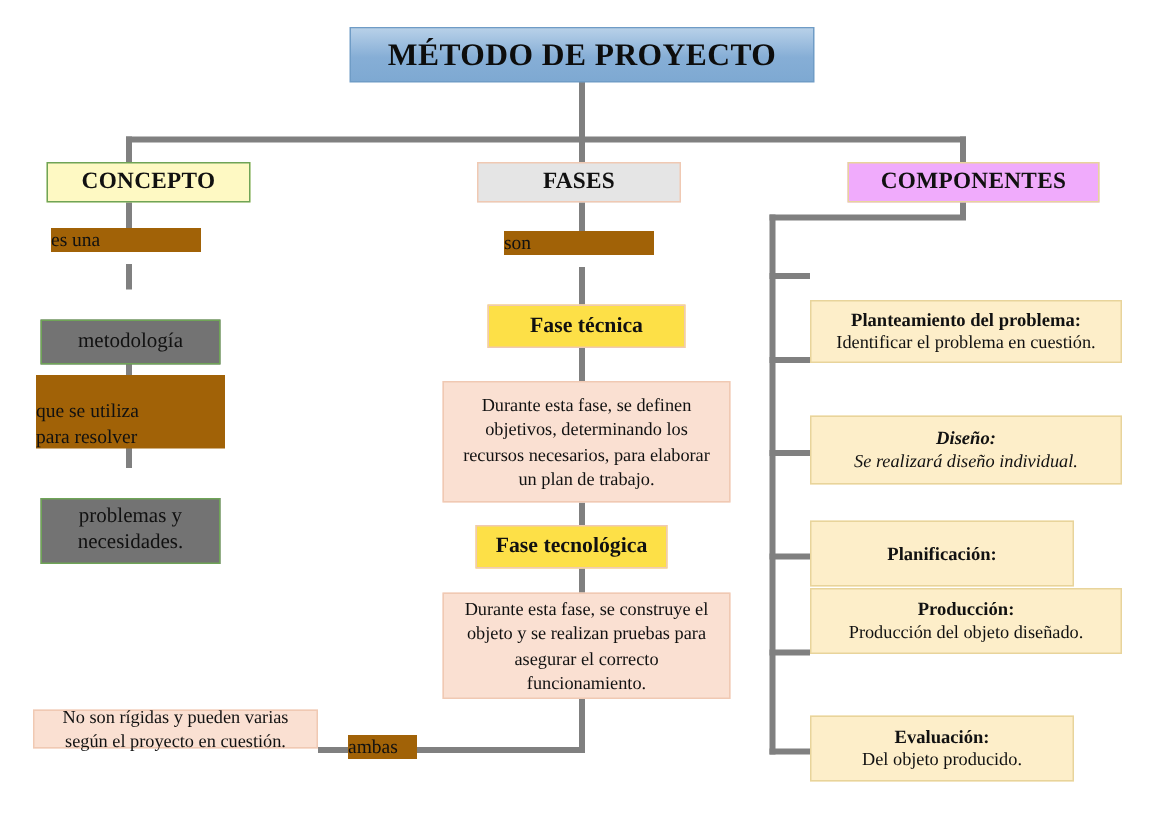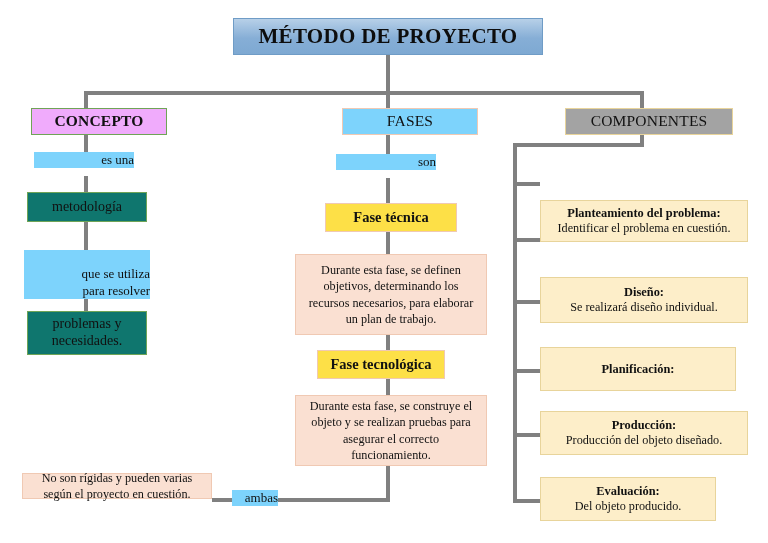--- a/index.html
+++ b/index.html
@@ -46,61 +46,61 @@
     background: linear-gradient(180deg, #b7d0e8 0%, #86aed6 55%, #7ea9d2 100%);
     border: 1px solid #6f9cc6;
     font-weight: bold;
     font-size: 21px;
     letter-spacing: 0.3px;
     color: #0d0d0d;
   }
 
   
   .green-head {
-    background: #f0abfc;
+    background: #fef9c3;
     border: 1px solid #6fa457;
     font-weight: bold;
     font-size: 15.5px;
     letter-spacing: 0.2px;
   }
   .green-box {
-    background: #0f766e;
+    background: #737373;
     border: 1px solid #6fa457;
     font-size: 14px;
+    margin-top: 21px;
   }
 
   
   .peach-head {
-    background: #7dd3fc;
+    background: #e5e5e5;
     border: 1px solid #f0c9b3;
-    font-weight: normal;
+    font-weight: bold;
     font-size: 15.5px;
     letter-spacing: 0.2px;
-    margin-left: 24px;
   }
   .peach-sub {
     background: #fde047;
     border: 1px solid #f0c9b3;
     font-weight: bold;
     font-size: 14.5px;
   }
   .peach-box {
     background: #fae0d2;
     border: 1px solid #f0c9b3;
     font-size: 12.2px;
     line-height: 1.35;
     padding: 3px 6px;
     align-items: flex-end;
   }
 
   
   .cream-head {
-    background: #a3a3a3;
+    background: #f0abfc;
     border: 1px solid #e8d49b;
-    font-weight: normal;
+    font-weight: bold;
     font-size: 15.5px;
     letter-spacing: 0.2px;
   }
   .cream-box {
     background: #fdeec9;
     border: 1px solid #e8d49b;
     font-size: 12.2px;
     line-height: 1.3;
     padding: 2px 5px;
   }
@@ -109,24 +109,24 @@
     font-size: 12.4px;
   }
   .cream-box .c-desc {
     font-weight: normal;
   }
 
   
   .link-label {
     position: absolute;
     z-index: 3;
-    text-align: right;
+    text-align: left;
     font-size: 13px;
     line-height: 1.25;
-    background: #7dd3fc;
+    background: #a16207;
     color: #111111;
   }
 </style>
 </head>
 <body>
 
 <div id="canvas">
 
   <div class="conn v" style="left:386px; top:53px; height:40px;"></div>
 
@@ -224,30 +224,30 @@
   <div class="node cream-head" style="left:565px; top:108px; width:168px; height:27px;">
     <span>COMPONENTES</span>
   </div>
 
   <div class="node cream-box" style="left:540px; top:161px; width:208px; height:42px;margin-top:39px;">
     <span class="c-title">Planteamiento del problema:</span>
     <span class="c-desc">Identificar el problema en cuestión.</span>
   </div>
 
 
-  <div class="node cream-box" style="left:540px; top:277px; width:208px; height:46px;">
+  <div class="node cream-box" style="left:540px; top:277px; width:208px; height:46px;font-style:italic;">
     <span class="c-title">Diseño:</span>
     <span class="c-desc">Se realizará diseño individual.</span>
   </div>
 
-  <div class="node cream-box" style="left:540px; top:347px; width:196px; height:44px;">
+  <div class="node cream-box" style="left:540px; top:347px; width:176px; height:44px;">
     <span class="c-title">Planificación:</span>
   </div>
 
-  <div class="node cream-box" style="left:540px; top:411px; width:208px; height:44px;">
+  <div class="node cream-box" style="left:540px; top:392px; width:208px; height:44px;">
     <span class="c-title">Producción:</span>
     <span class="c-desc">Producción del objeto diseñado.</span>
   </div>
 
   <div class="node cream-box" style="left:540px; top:477px; width:176px; height:44px;">
     <span class="c-title">Evaluación:</span>
     <span class="c-desc">Del objeto producido.</span>
   </div>
 
 </div>

